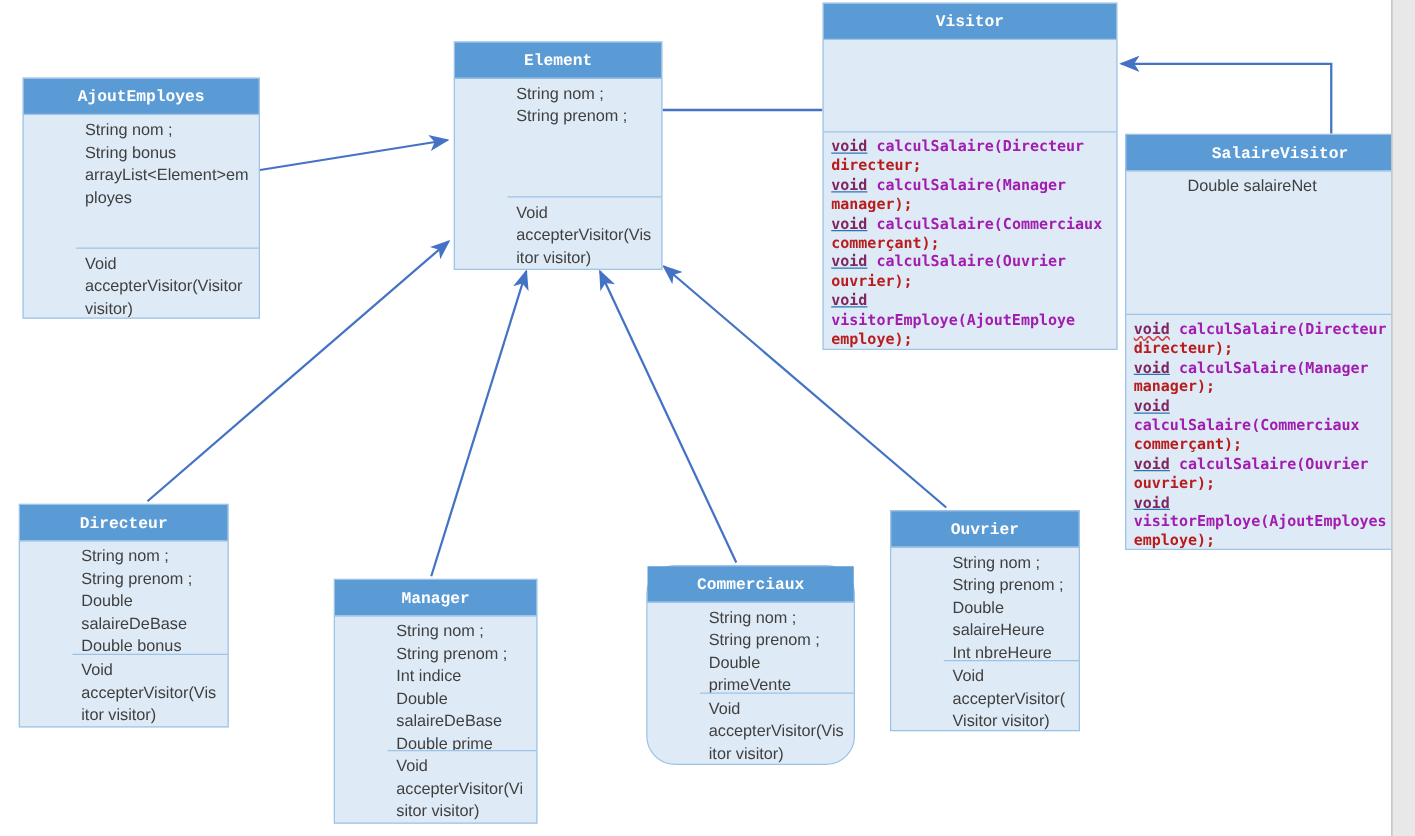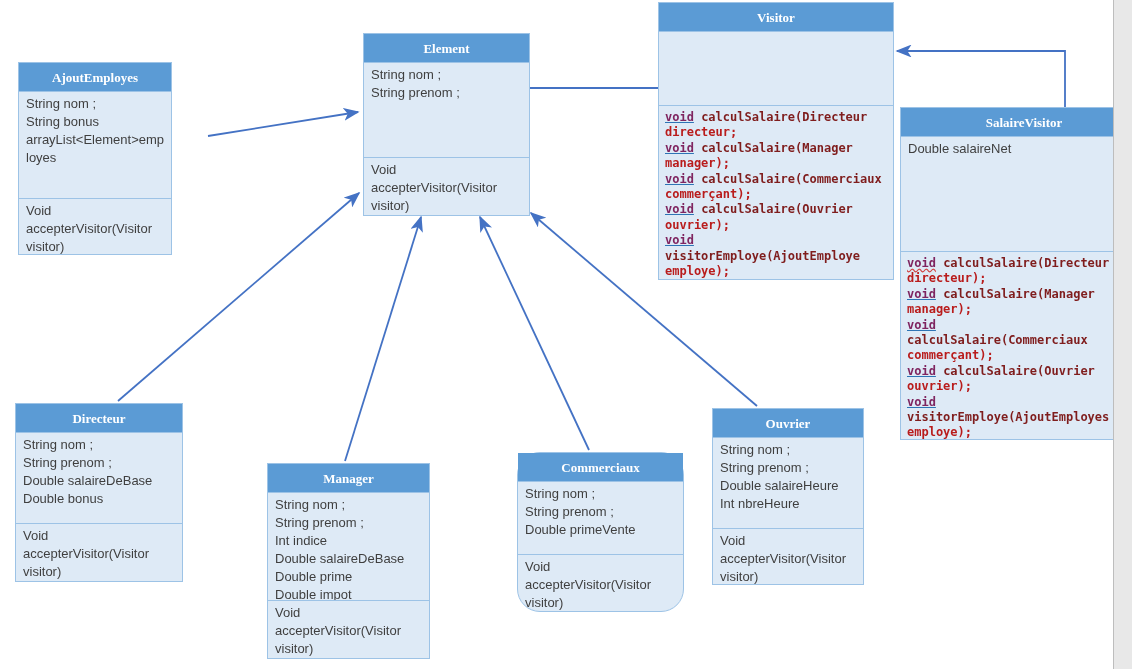--- a/index.html
+++ b/index.html
@@ -2,30 +2,30 @@
 <html><head>
 <meta charset="utf-8">
 <style>
   html,body{margin:0;padding:0;background:#fff;}
   #canvas{position:relative;width:1132px;height:669px;background:#ffffff;overflow:hidden;
           font-family:"Liberation Sans",sans-serif;}
   .page-gutter{position:absolute;top:0;height:669px;background:#e8e8e8;border-left:1px solid #bdbdbd;}
   .uml-class{position:absolute;box-sizing:border-box;border:1px solid #9dc3e6;background:#deeaf6;}
   .uml-header{box-sizing:border-box;height:29px;line-height:29px;background:#5b9bd5;color:#ffffff;
               font-weight:bold;font-size:13px;text-align:center;border-bottom:1px solid #9dc3e6;
-              font-family:Liberation Serif, serif;}
-  .uml-section{box-sizing:border-box;padding:3px 7px;overflow:hidden;}
+              font-family:Liberation Mono, monospace;}
+  .uml-section{box-sizing:border-box;padding:3px 7px;overflow:hidden;margin-left:42px;}
   .uml-section.divided{border-top:1px solid #9dc3e6;}
   .member-line{font-size:13px;line-height:18px;color:#3f3f3f;word-wrap:break-word;}
   .code-section{box-sizing:border-box;padding:4px 6px;overflow:hidden;border-top:1px solid #9dc3e6;}
   .code-line{font-family:"DejaVu Sans Mono",monospace;font-weight:bold;font-size:12px;
              line-height:15.4px;white-space:nowrap;}
   .tok-kw{color:#7f2560;text-decoration:underline;text-decoration-color:#2e74b5;}
   .tok-kws{color:#7f2560;text-decoration:underline wavy #d04040;}
-  .tok-id{color:#7f1d1d;text-align:center;}
+  .tok-id{color:#a21caf;text-align:center;}
   .tok-p{color:#b91c1c;}
   svg.connectors{position:absolute;left:0;top:0;pointer-events:none;}
 </style>
 </head>
 <body>
 
 <div id="canvas">
 
   <svg class="connectors" width="1132" height="669">
     <defs>
@@ -35,21 +35,21 @@
     </defs>
     <line x1="208" y1="136" x2="358" y2="112" stroke="#4472c4" stroke-width="1.8" marker-end="url(#arrowhead)"></line>
     <line x1="530" y1="88" x2="658" y2="88" stroke="#4472c4" stroke-width="2"></line>
     <path d="M1065,107 L1065,51 L897,51" fill="none" stroke="#4472c4" stroke-width="1.8" marker-end="url(#arrowhead)"></path>
     <line x1="118" y1="401" x2="359" y2="193" stroke="#4472c4" stroke-width="1.8" marker-end="url(#arrowhead)"></line>
     <line x1="345" y1="461" x2="421" y2="217" stroke="#4472c4" stroke-width="1.8" marker-end="url(#arrowhead)"></line>
     <line x1="589" y1="450" x2="480" y2="217" stroke="#4472c4" stroke-width="1.8" marker-end="url(#arrowhead)"></line>
     <line x1="757" y1="406" x2="531" y2="213" stroke="#4472c4" stroke-width="1.8" marker-end="url(#arrowhead)"></line>
   </svg>
 
-  <div class="uml-class" style="left:18px;top:62px;width:154px;">
+  <div class="uml-class" style="left:18px;top:62px;width:190px;">
     <div class="uml-header">AjoutEmployes</div>
     <div class="uml-section" style="height:106px">
         <div class="member-line">String nom ;</div>
         <div class="member-line">String bonus</div>
         <div class="member-line">arrayList&lt;Element&gt;employes</div>
       </div>
     <div class="uml-section divided" style="height:56px">
         <div class="member-line">Void accepterVisitor(Visitor visitor)</div>
         <div class="member-line">Boolean ajoutEmpleyes</div>
       </div>

